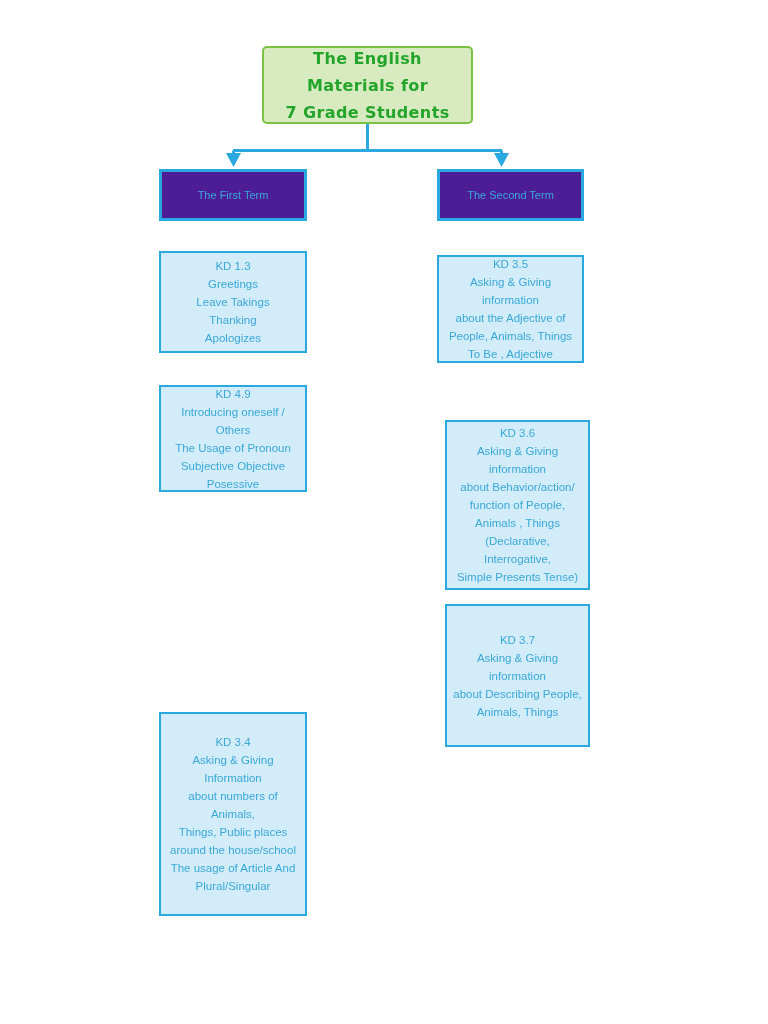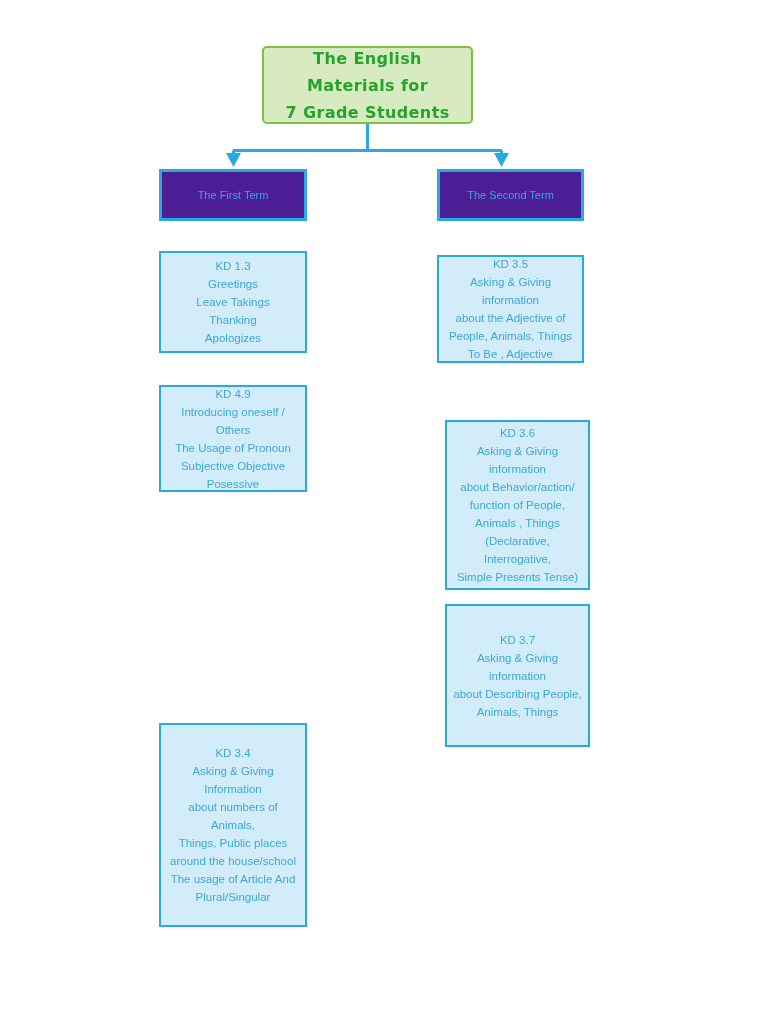--- a/index.html
+++ b/index.html
@@ -103,21 +103,21 @@
 
   <div class="node node-kd" style="left:159px; top:377px; width:148px; height:107px;">
     <span class="lines">KD 4.9
 Introducing oneself / Others
 The Usage of Pronoun
 Subjective Objective
 Posessive</span>
   </div>
 
 
-  <div class="node node-kd" style="left:159px; top:704px; width:148px; height:204px;margin-top:11px;">
+  <div class="node node-kd" style="left:159px; top:704px; width:148px; height:204px;">
     <span class="lines">KD 3.4
 Asking &amp; Giving Information
 about numbers of Animals,
 Things, Public places
 around the house/school
 The usage of Article And
 Plural/Singular</span>
   </div>
 
   <div class="node node-term" style="left:437px; top:161px; width:147px; height:52px;">

